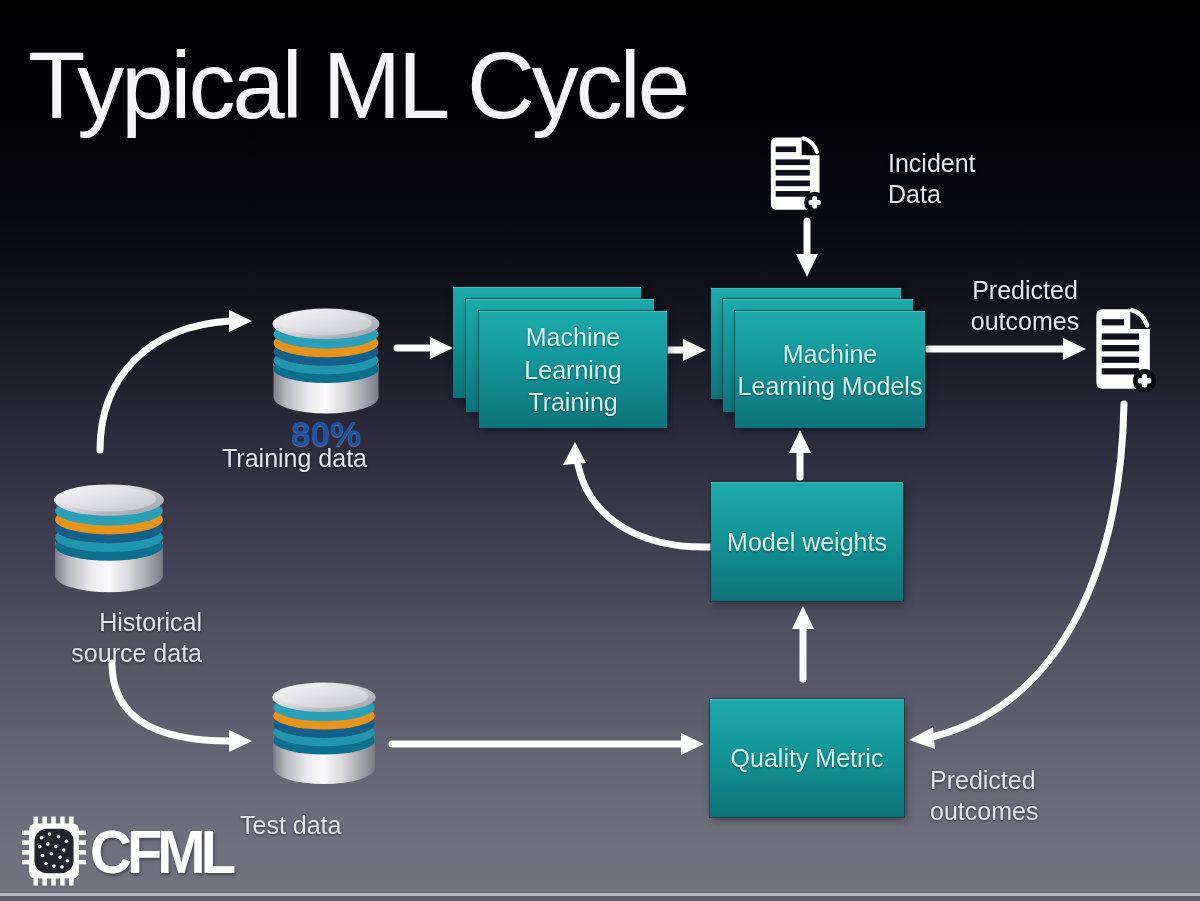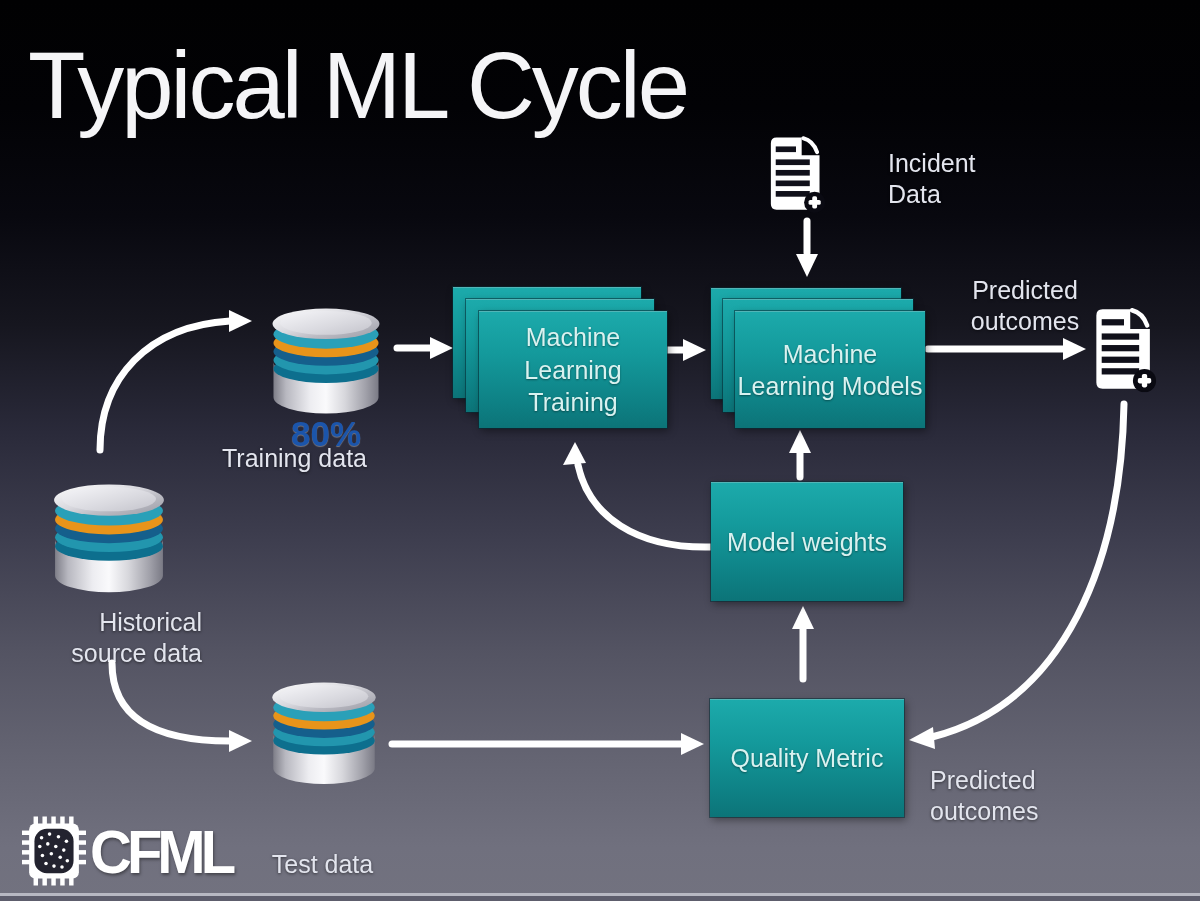--- a/index.html
+++ b/index.html
@@ -215,21 +215,21 @@
       </svg>
   </div>
   <div class="lbl" style="left:22px;top:607px;width:180px;text-align:right;">Historical
 source data</div>
 
   <div class="db node" style="left:262px;top:653px;width:124px;height:143px;">
     <svg width="124" height="143" viewBox="0 0 130 155">
         <use href="#db-shape"></use>
       </svg>
   </div>
-  <div class="lbl" style="left:240px;top:810px;width:165px;text-align:center;margin-top:39px;">Test data</div>
+  <div class="lbl" style="left:240px;top:810px;width:165px;">Test data</div>
 
   <div class="node" style="position:absolute;">
     <div class="tealbox" style="left:453px;top:287px;width:188px;height:110px;"></div>
     <div class="tealbox" style="left:466px;top:299px;width:188px;height:112px;"></div>
     <div class="tealbox" style="left:479px;top:311px;width:188px;height:116px;">
       <div class="boxtext">Machine
 Learning
 Training</div>
     </div>
   </div>

